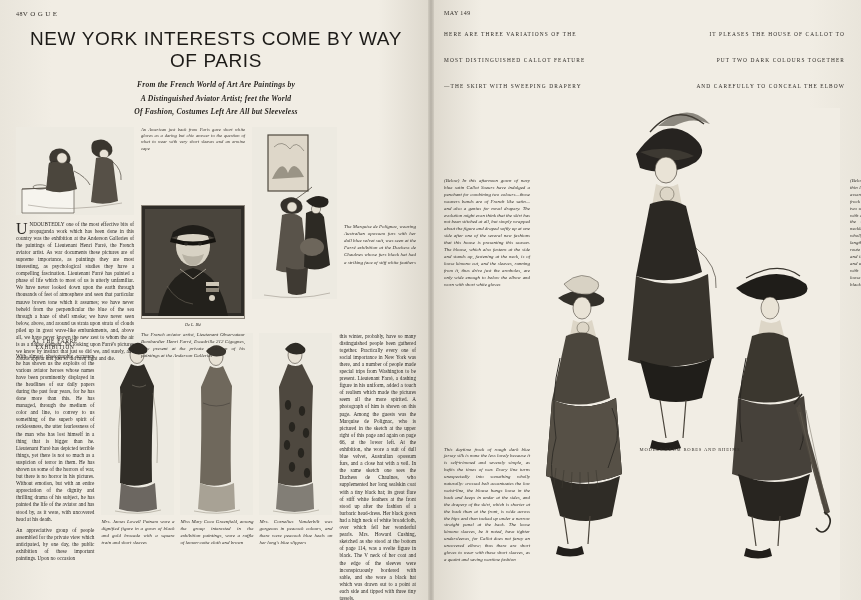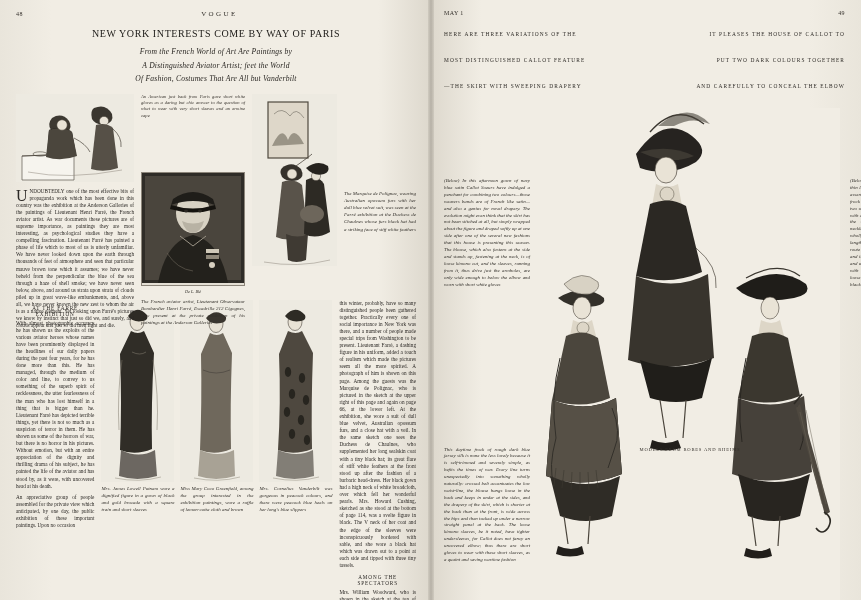--- a/index.html
+++ b/index.html
@@ -44,51 +44,50 @@
     width: 6px;
     height: 600px;
     background: linear-gradient(to right, #cbc6bb, #a9a49a, #cbc6bb);
     opacity: .75;
     z-index: 5;
   }
 
   
   .runhead {
     display: flex;
-    justify-content: space-between;
     align-items: baseline;
     font-size: 6px;
     letter-spacing: 1.1px;
     color: #35312c;
     text-transform: uppercase;
     height: 10px;
   }
   .runhead .folio { font-size: 6px; letter-spacing: .4px; }
   .runhead .mag { letter-spacing: 2.4px; font-size: 7px; }
 
   
   .headline {
     text-align: center;
-    font-size: 10px;
+    font-size: 19px;
     letter-spacing: .6px;
     margin: 8px 0 7px 0;
     color: #1d1b18;
     font-variant: small-caps;
-    font-family: Liberation Serif, serif;
+    font-family: Liberation Sans, sans-serif;
   }
   .deck {
     text-align: center;
     font-size: 7.6px;
     line-height: 12.5px;
     color: #2a2723;
     font-style: italic;
     letter-spacing: .2px;
     margin-bottom: 8px;
   }
-  .deck div { margin: 1px 0; }
+  .deck div { margin: 1px 0; font-weight: bold; }
 
   
   .art {
     background: #e4dfd4;
     position: relative;
     overflow: hidden;
   }
   .art.framed { border: 1px solid #8c857a; }
   .sketch { display: block; }
 
@@ -196,21 +195,21 @@
       <span class="folio">48</span>
       <span class="mag">VOGUE</span>
       <span class="folio"></span>
     </div>
 
     <div class="headline">NEW YORK INTERESTS COME BY WAY OF PARIS</div>
 
     <div class="deck">
       <div>From the French World of Art Are Paintings by</div>
       <div>A Distinguished Aviator Artist; feet the World</div>
-      <div>Of Fashion, Costumes That Are All but Vanderbilt</div>
+      <div>Of Fashion, Costumes Left Are All but Sleeveless</div>
     </div>
 
     <div class="l-top">
 
       <div class="l-col-a">
         <div class="art" style="height:88px;">
           <svg class="sketch" width="118" height="88" viewBox="0 0 118 88">
             <rect width="118" height="88" fill="#edeae1"></rect>
 
             <path d="M6 62 L58 60 L58 86 L6 86 Z" fill="#f6f4ee" stroke="#5d574d" stroke-width=".7"></path>

